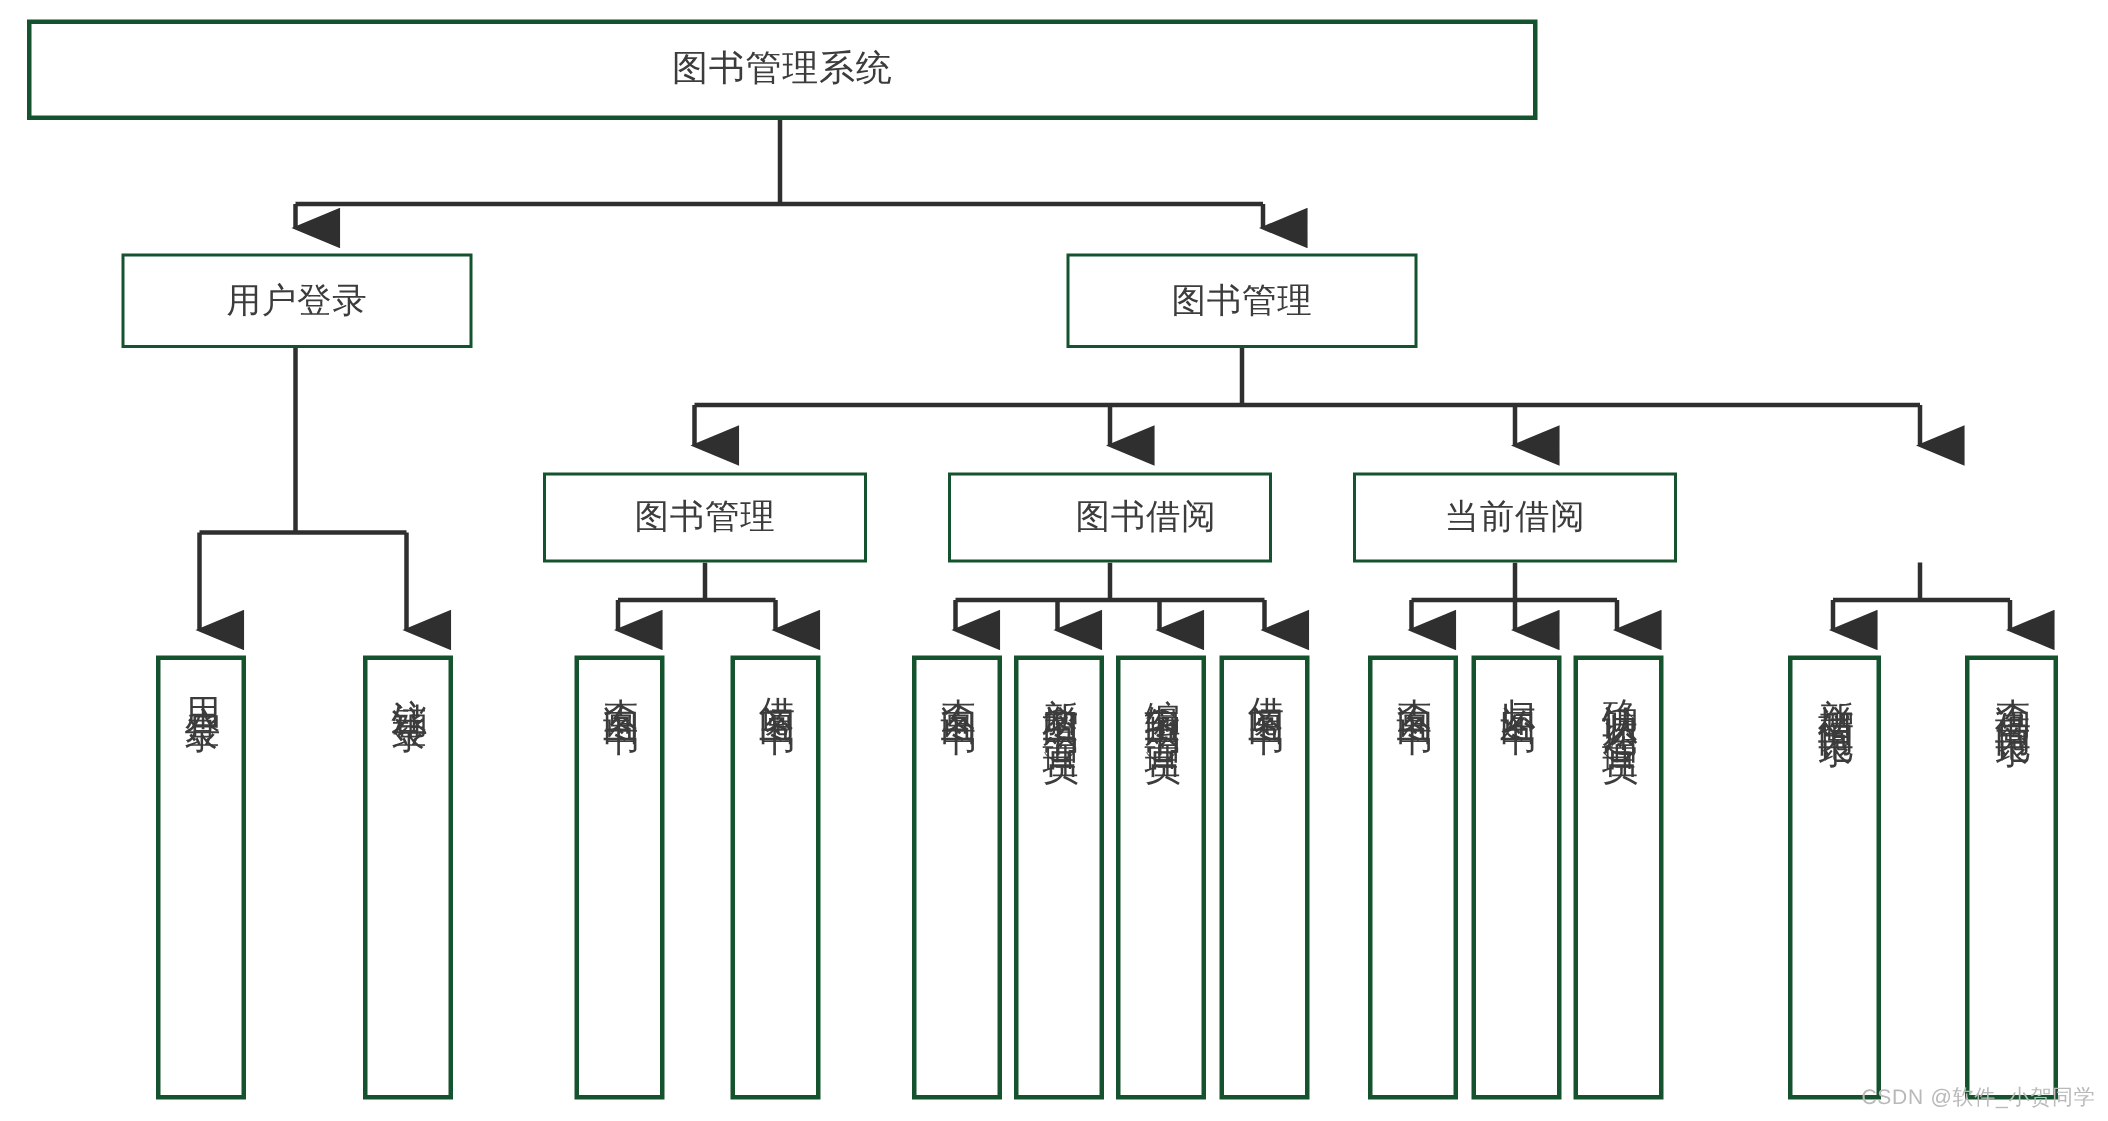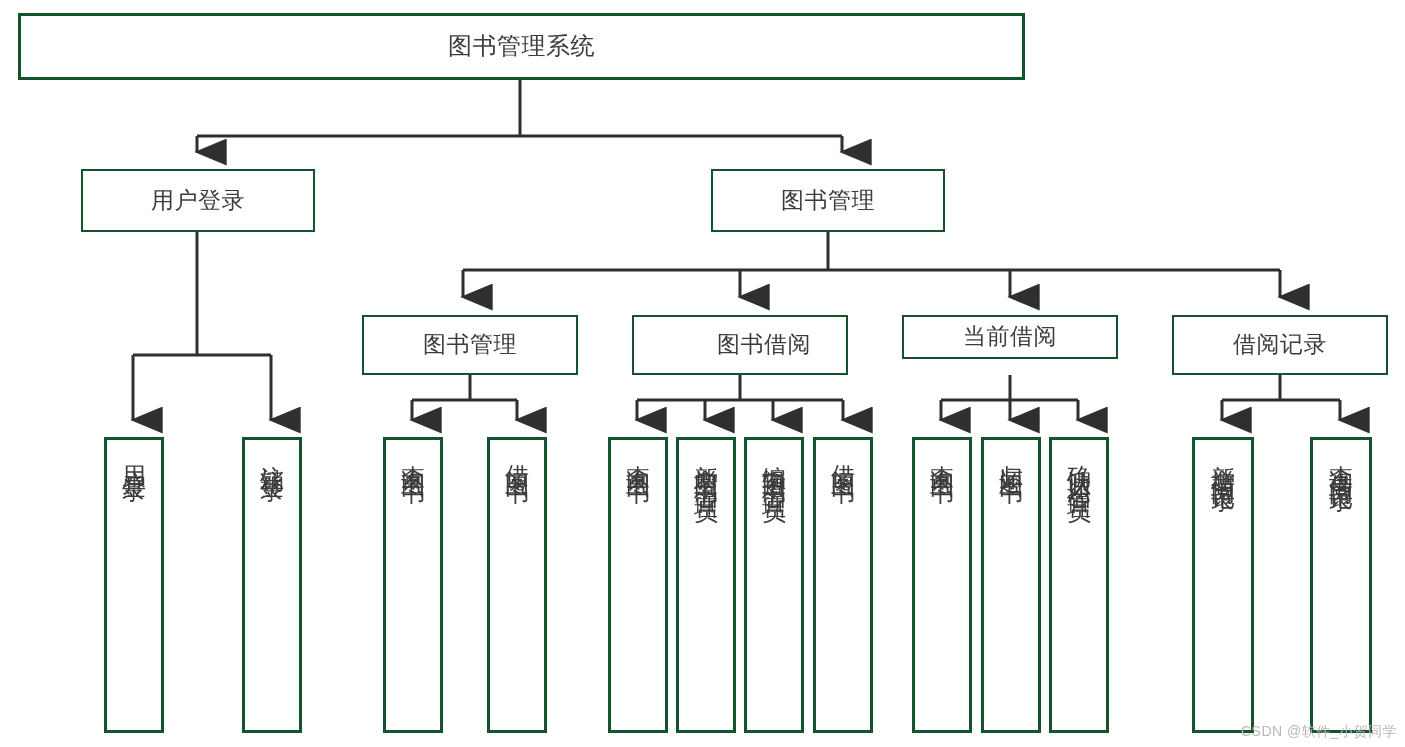--- a/index.html
+++ b/index.html
@@ -153,27 +153,24 @@
   </div>
 
   <div class="node horiz" style="left:362px; top:315px; width:216px; height:60px;">
     <span class="label">图书管理</span>
   </div>
 
   <div class="node horiz" style="left:632px; top:315px; width:216px; height:60px;padding-left:48px;">
     <span class="label">图书借阅</span>
   </div>
 
-  <div class="node horiz" style="left:902px; top:315px; width:216px; height:44px;">
+  <div class="node horiz" style="left:902px; top:315px; width:216px; height:60px;">
     <span class="label">当前借阅</span>
   </div>
 
-  <div class="node horiz" style="left:1172px; top:315px; width:216px; height:60px;">
-    <span class="label">借阅记录</span>
-  </div>
 
   <div class="node leaf" style="left:104px; top:437px; width:60px; height:296px;">
     <span class="label">用户登录</span>
   </div>
 
   <div class="node leaf" style="left:242px; top:437px; width:60px; height:296px;">
     <span class="label">注销登录</span>
   </div>
 
   <div class="node leaf" style="left:383px; top:437px; width:60px; height:296px;">

